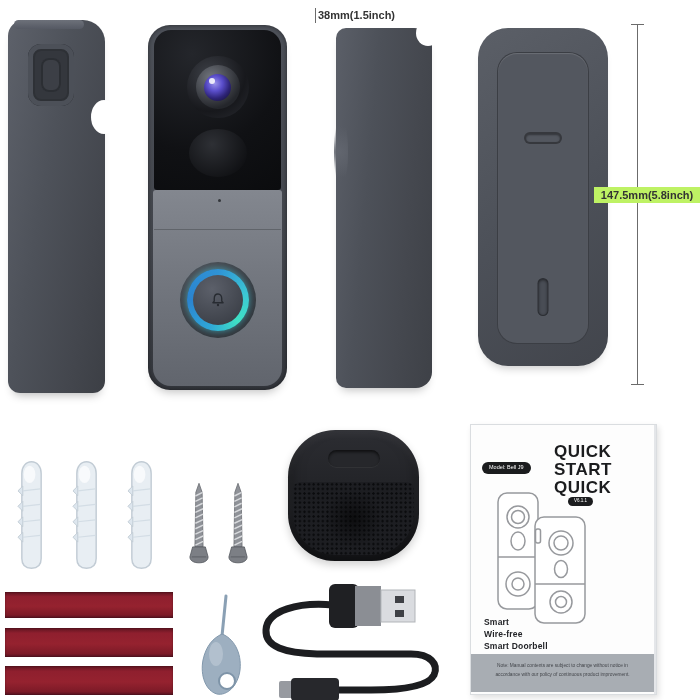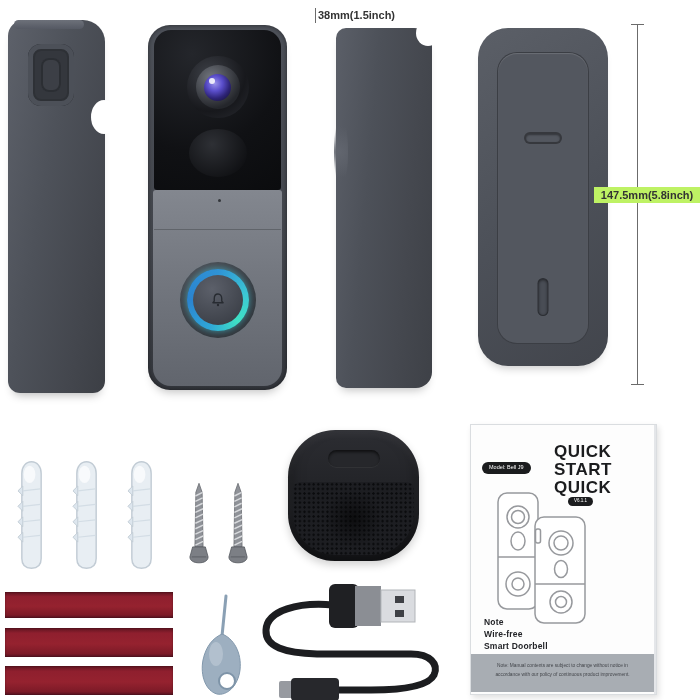--- a/index.html
+++ b/index.html
@@ -268,20 +268,20 @@
         <rect x="40.5" y="38" width="5" height="14" rx="2"></rect>
         <circle cx="66" cy="52" r="12"></circle>
           <circle cx="66" cy="52" r="7"></circle>
         <ellipse cx="66" cy="78" rx="6.5" ry="8.5"></ellipse>
         <path d="M40 93 L90 93"></path>
         <circle cx="66" cy="111" r="11"></circle>
           <circle cx="66" cy="111" r="5.5"></circle>
       </g>
     </svg>
     <div class="g-product">
-      <div style="position:static;">Note</div>
+      <div style="position:static;">Smart</div>
       <div style="position:static;">Wire-free</div>
       <div style="position:static;">Smart Doorbell</div>
     </div>
     <div class="g-footer">Note: Manual contents are subject to change without notice in accordance with our policy of continuous product improvement.</div>
   </div>
 
 </div>
 
 </body></html>

